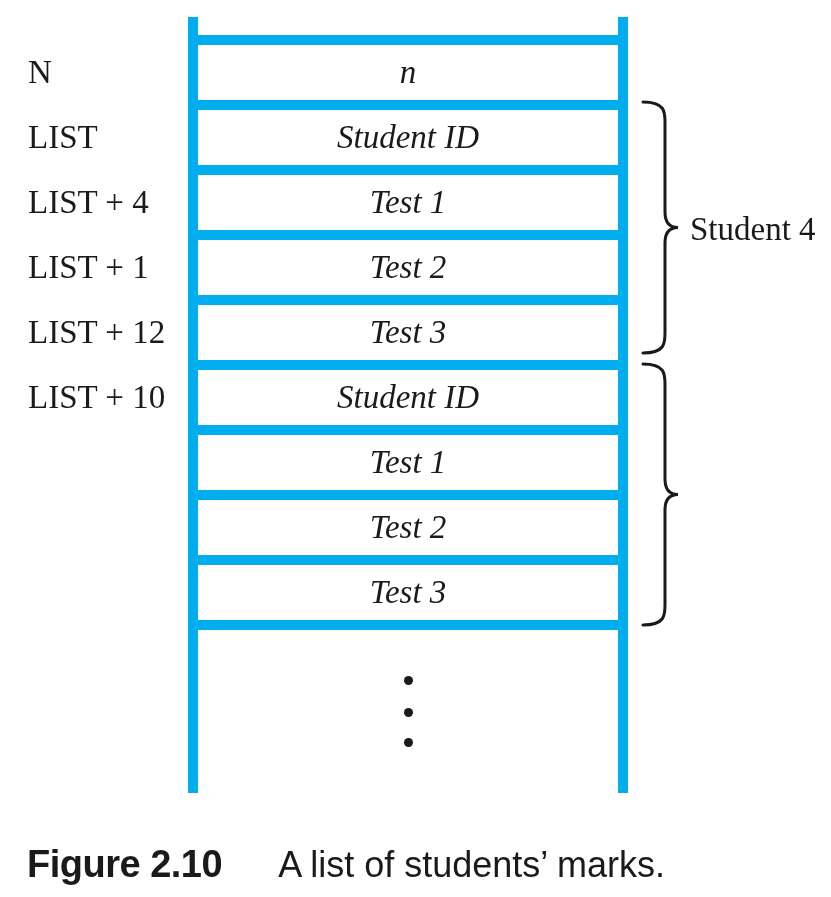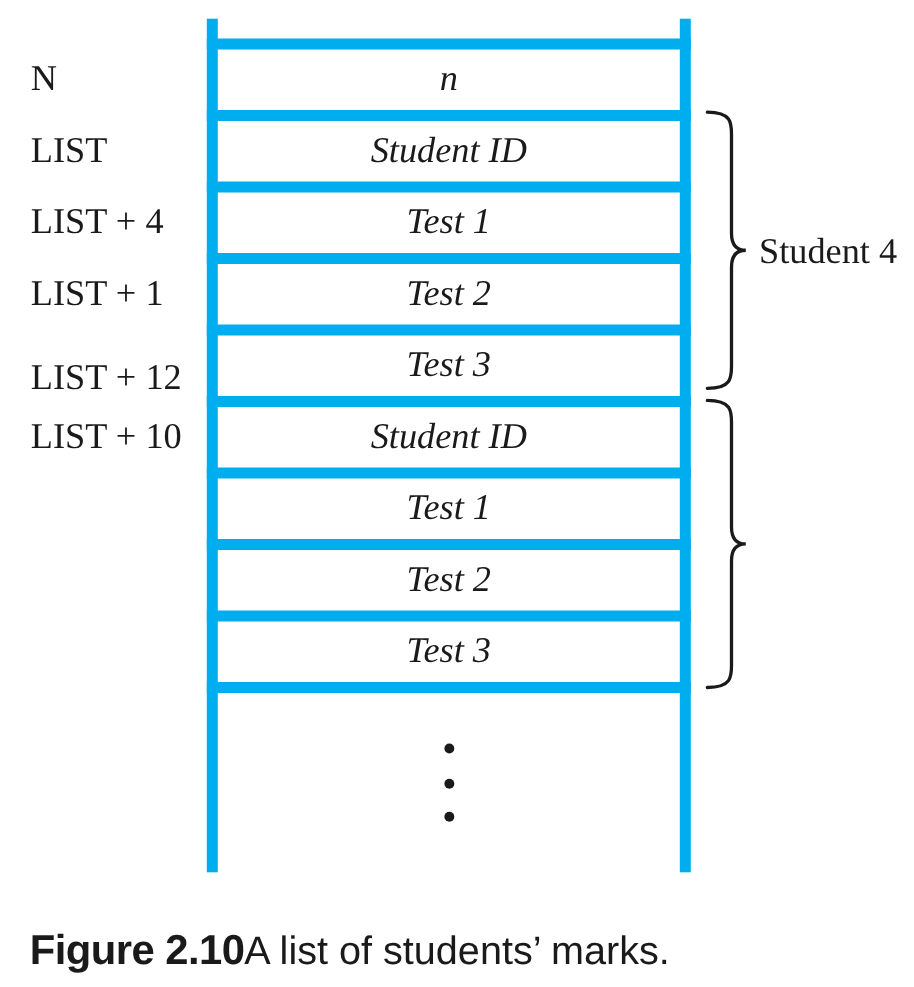--- a/index.html
+++ b/index.html
@@ -64,21 +64,21 @@
     left: 28px;
     height: 42px;
     line-height: 42px;
     font-size: 33px;
     white-space: nowrap;
   }
   .addr.a0 { top: 51px; }
   .addr.a1 { top: 116px; }
   .addr.a2 { top: 181px; }
   .addr.a3 { top: 246px; }
-  .addr.a4 { top: 311px; margin-top: 12px; }
+  .addr.a4 { top: 311px; }
   .addr.a5 { top: 376px; }
 
   
   .brace { position: absolute; left: 641px; }
   .brace.b1 { top: 100px; }
   .brace.b2 { top: 362px; }
   .group-label {
     position: absolute;
     left: 690px;
     height: 42px;
@@ -102,20 +102,21 @@
   .dot.d1 { top: 708px; }
   .dot.d2 { top: 738px; }
 
   
   .caption {
     position: absolute;
     left: 27px;
     top: 843px;
     display: flex;
     align-items: baseline;
+    gap: 56px;
     font-family: "Liberation Sans", sans-serif;
   }
   .caption .cap-label {
     font-weight: bold;
     font-size: 38px;
     letter-spacing: -0.5px;
   }
   .caption .cap-text {
     font-size: 36px;
     font-weight: normal;

